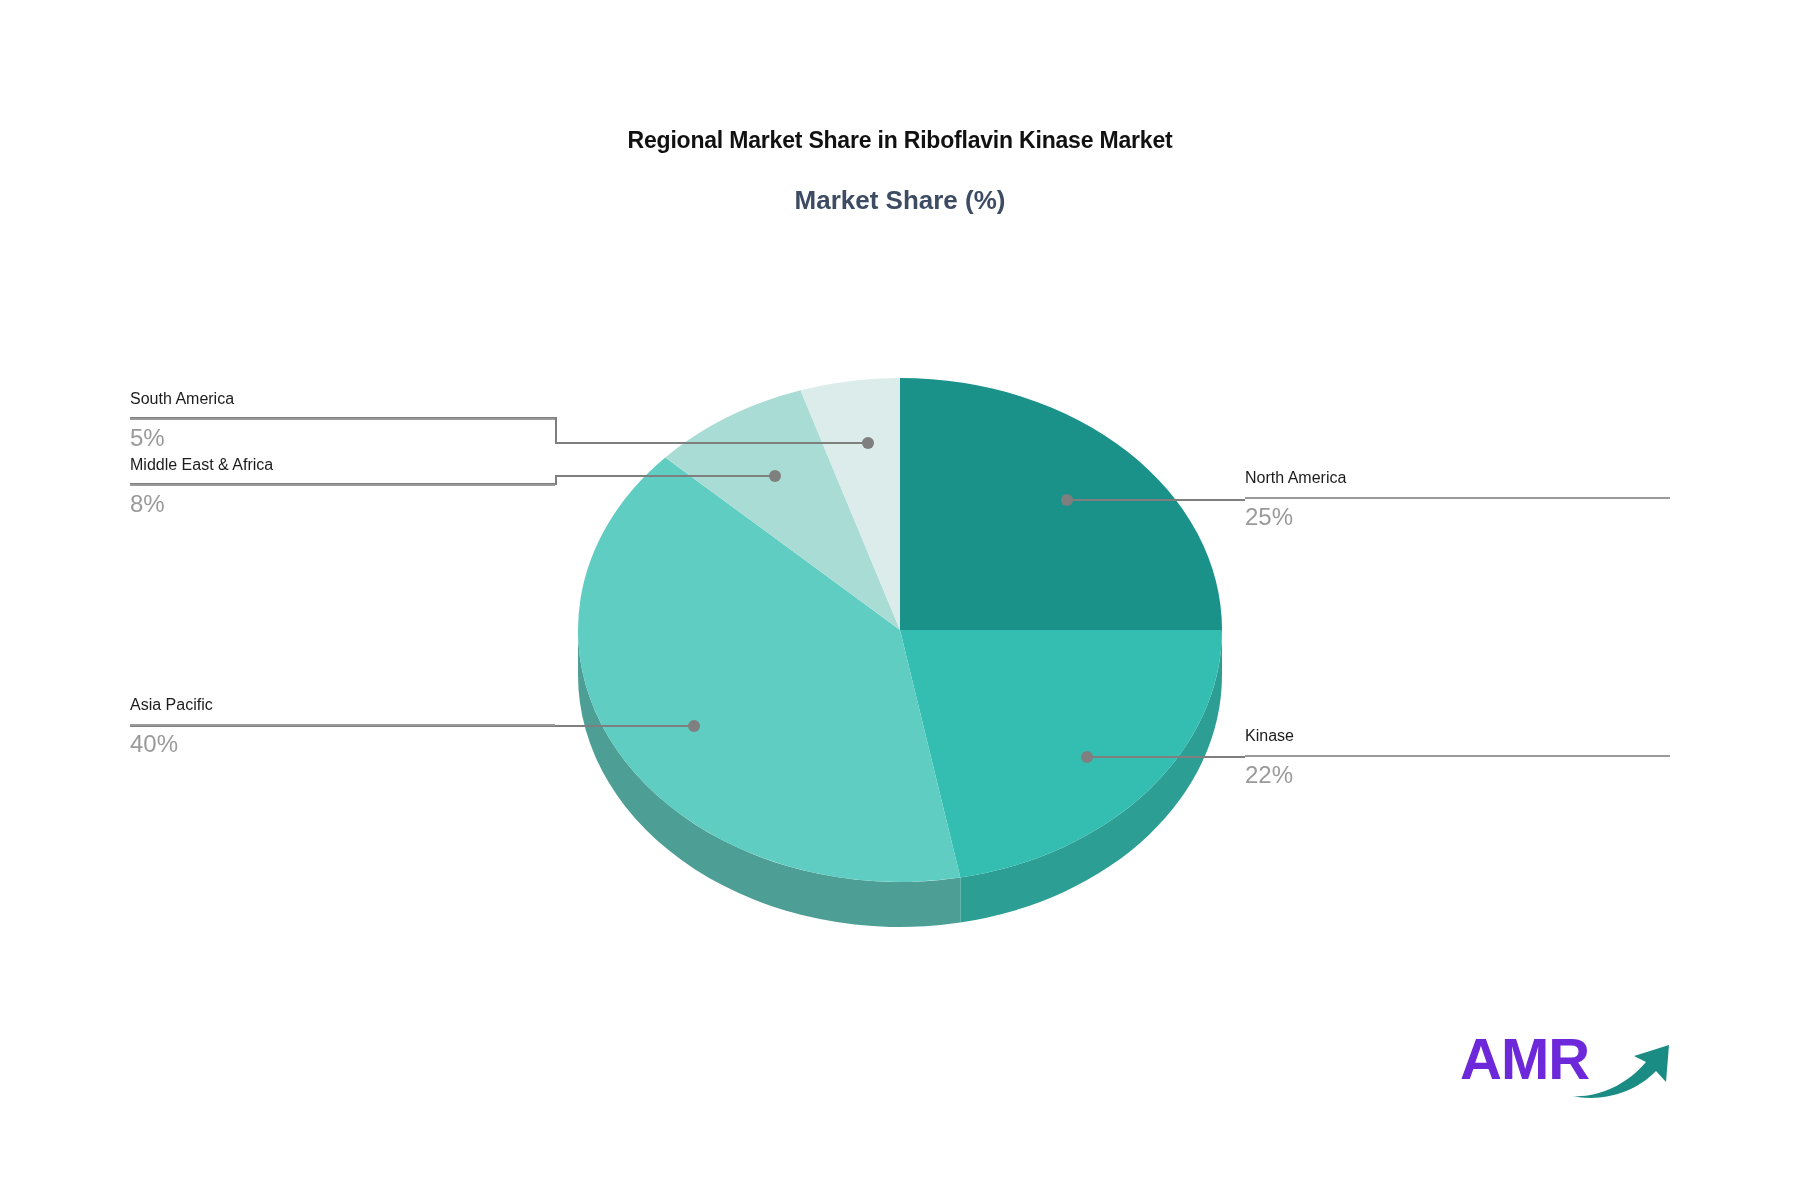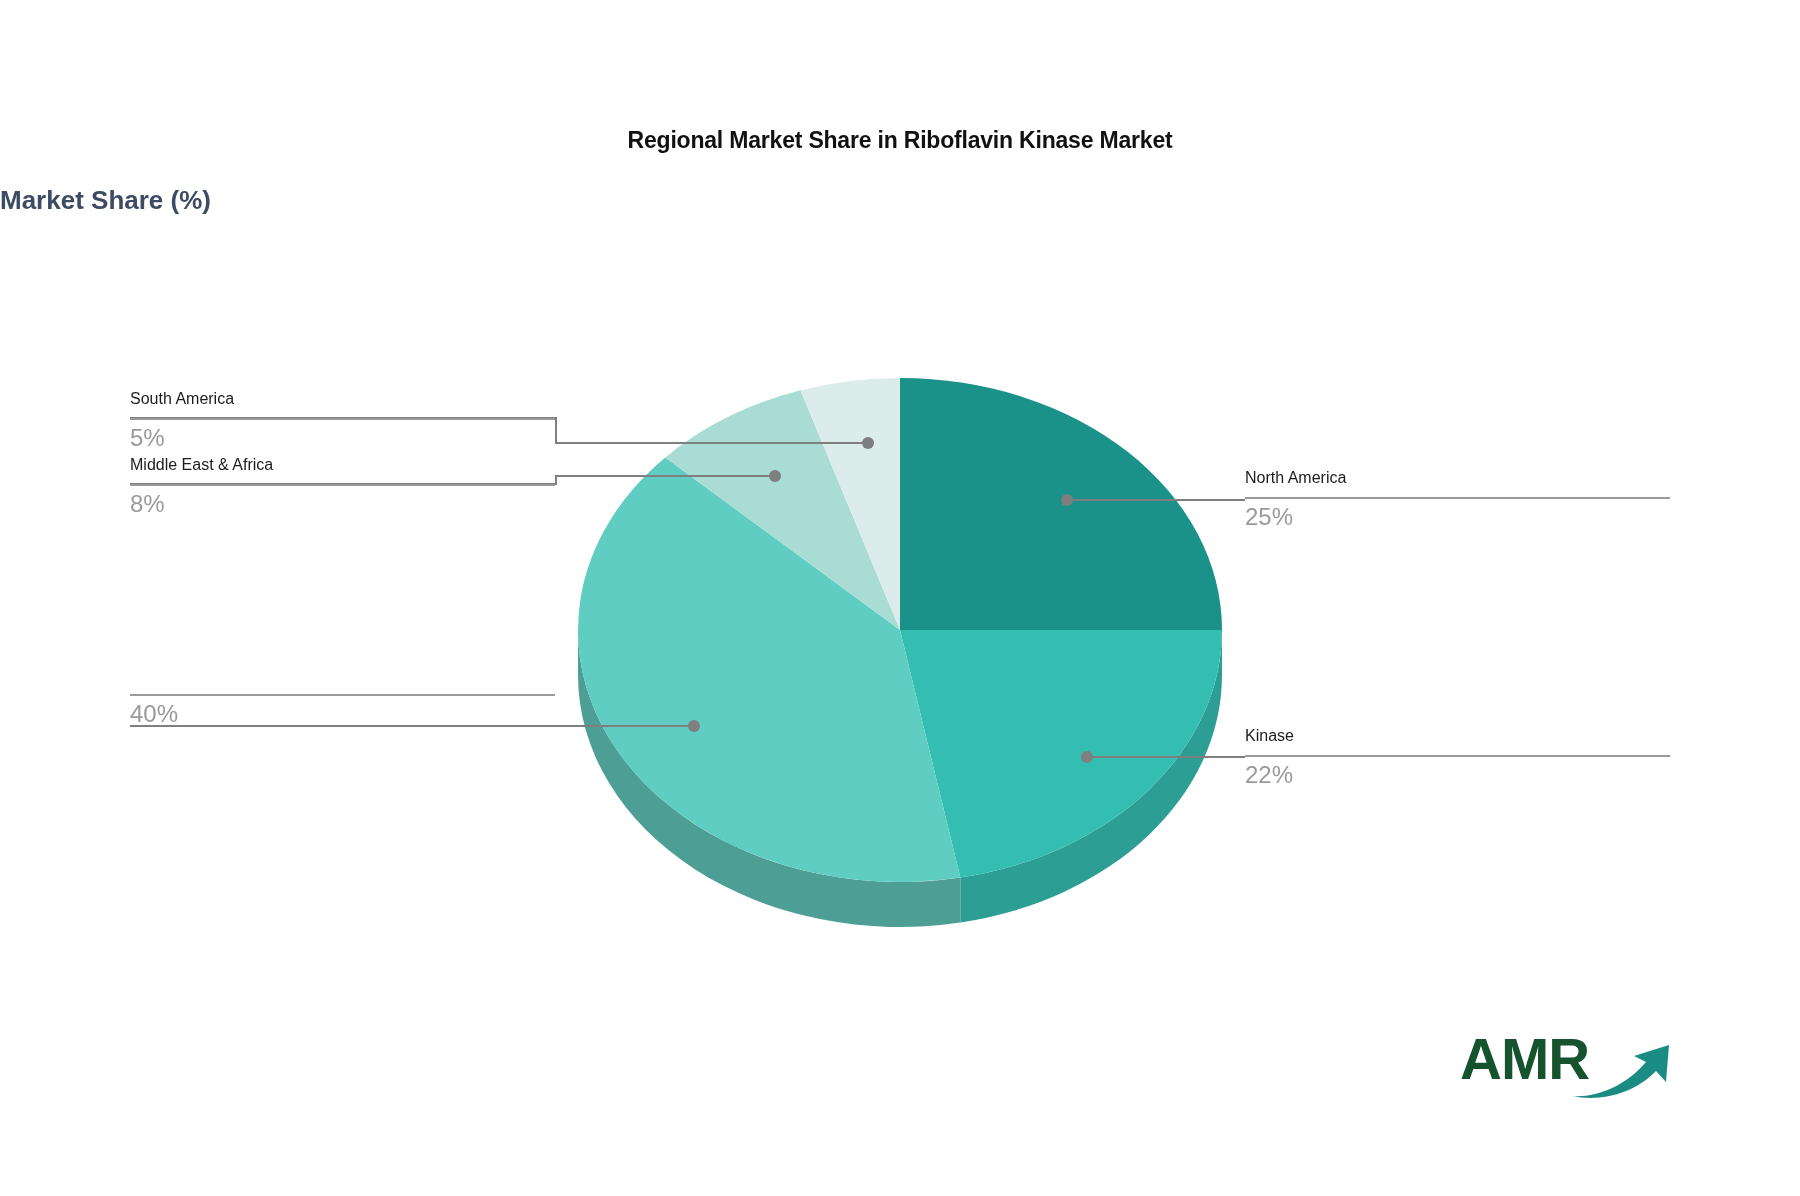--- a/index.html
+++ b/index.html
@@ -28,21 +28,21 @@
     font-weight: bold;
     color: #111111;
     letter-spacing: -0.2px;
     white-space: nowrap;
   }
   #chart-subtitle {
     position: absolute;
     left: 0;
     top: 185px;
     width: 1800px;
-    text-align: left;
+    text-align: center;
     font-size: 26px;
     font-weight: bold;
     color: #3d4b63;
     white-space: nowrap;
   }
   
   #pie-wrap {
     position: absolute;
     left: 0;
     top: 0;
@@ -89,21 +89,21 @@
     top: 1020px;
     width: 220px;
     height: 90px;
   }
   #amr-logo .amr-text {
     position: absolute;
     left: 0;
     top: 8px;
     font-size: 58px;
     font-weight: bold;
-    color: #14532d;
+    color: #6d28d9;
     letter-spacing: -1px;
     line-height: 62px;
   }
   #amr-logo svg { position: absolute; left: 110px; top: 22px; }
 </style>
 </head>
 <body>
 
 <div id="canvas">
 
@@ -147,20 +147,21 @@
     <div class="cl-value">5%</div>
   </div>
 
   <div class="callout left" id="callout-middle-east">
     <div class="cl-name">Middle East &amp; Africa</div>
     <div class="cl-rule"></div>
     <div class="cl-value">8%</div>
   </div>
 
   <div class="callout left" id="callout-asia-pacific">
+    <div class="cl-name">Asia Pacific</div>
     <div class="cl-rule"></div>
     <div class="cl-value">40%</div>
   </div>
 
   <div class="callout right" id="callout-north-america">
     <div class="cl-name">North America</div>
     <div class="cl-rule"></div>
     <div class="cl-value">25%</div>
   </div>
 

